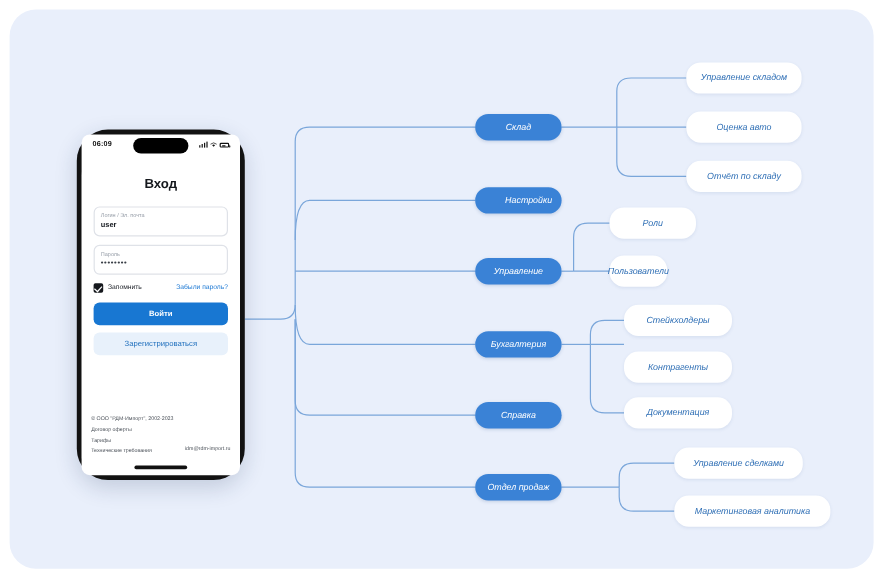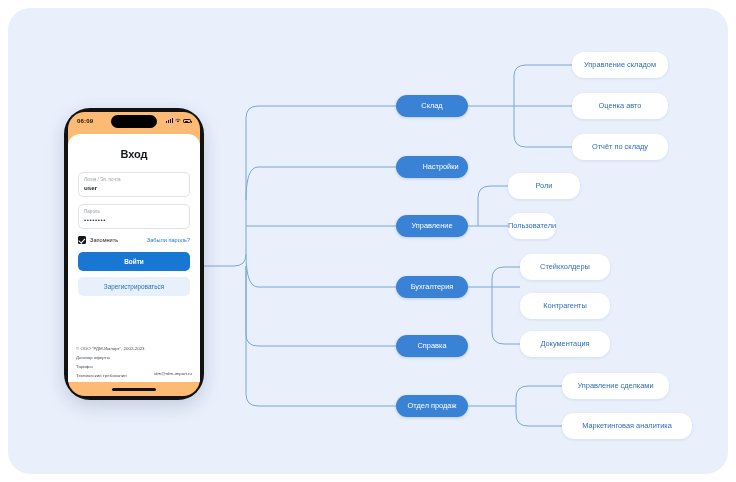--- a/index.html
+++ b/index.html
@@ -24,22 +24,22 @@
     position: absolute; left: 64px; top: 108px;
     width: 140px; height: 292px;
     background: #121212;
     border-radius: 26px;
     padding: 4px;
     box-shadow: 0 6px 18px rgba(30,50,90,0.18);
   }
   .phone-screen {
     position: relative;
     width: 100%; height: 100%;
-    background: #fdba74;
-    border-radius: 17px;
+    background: #ffffff;
+    border-radius: 7px;
     overflow: hidden;
   }
   .statusbar {
     position: relative;
     height: 17px;
     display: flex; align-items: center;
     justify-content: space-between;
     padding: 0 9px;
   }
   .sb-time { font-size: 6px; font-weight: 700; color: #101010; letter-spacing: .2px; }
@@ -118,20 +118,21 @@
   .map { position: absolute; left: 0; top: 0; width: 736px; height: 482px; }
   .map svg { position: absolute; left: 0; top: 0; }
 
   .node {
     position: absolute;
     display: flex; align-items: center; justify-content: center;
     text-align: right;
     border-radius: 12px;
     font-size: 7.4px;
     line-height: 1.1;
+    font-style: italic;
   }
   .node-l1 {
     background: #3a82d6; color: #ffffff;
     height: 22px; width: 72px;
     box-shadow: 0 1px 3px rgba(40,80,140,.22);
   }
   .node-l2 {
     background: #ffffff; color: #2f6fb5;
     height: 26px;
     box-shadow: 0 1px 3px rgba(40,80,140,.10);

